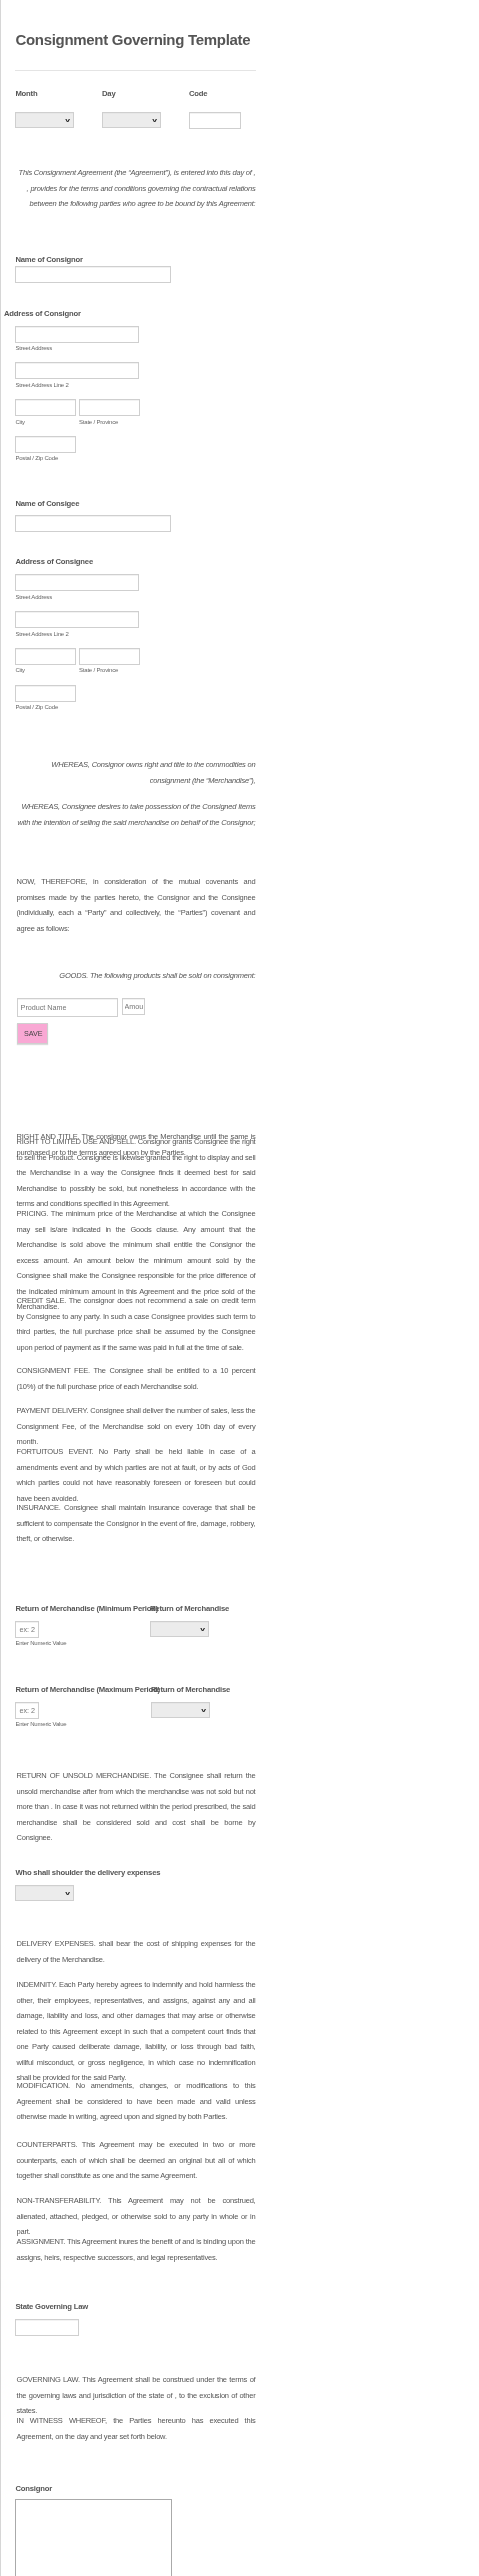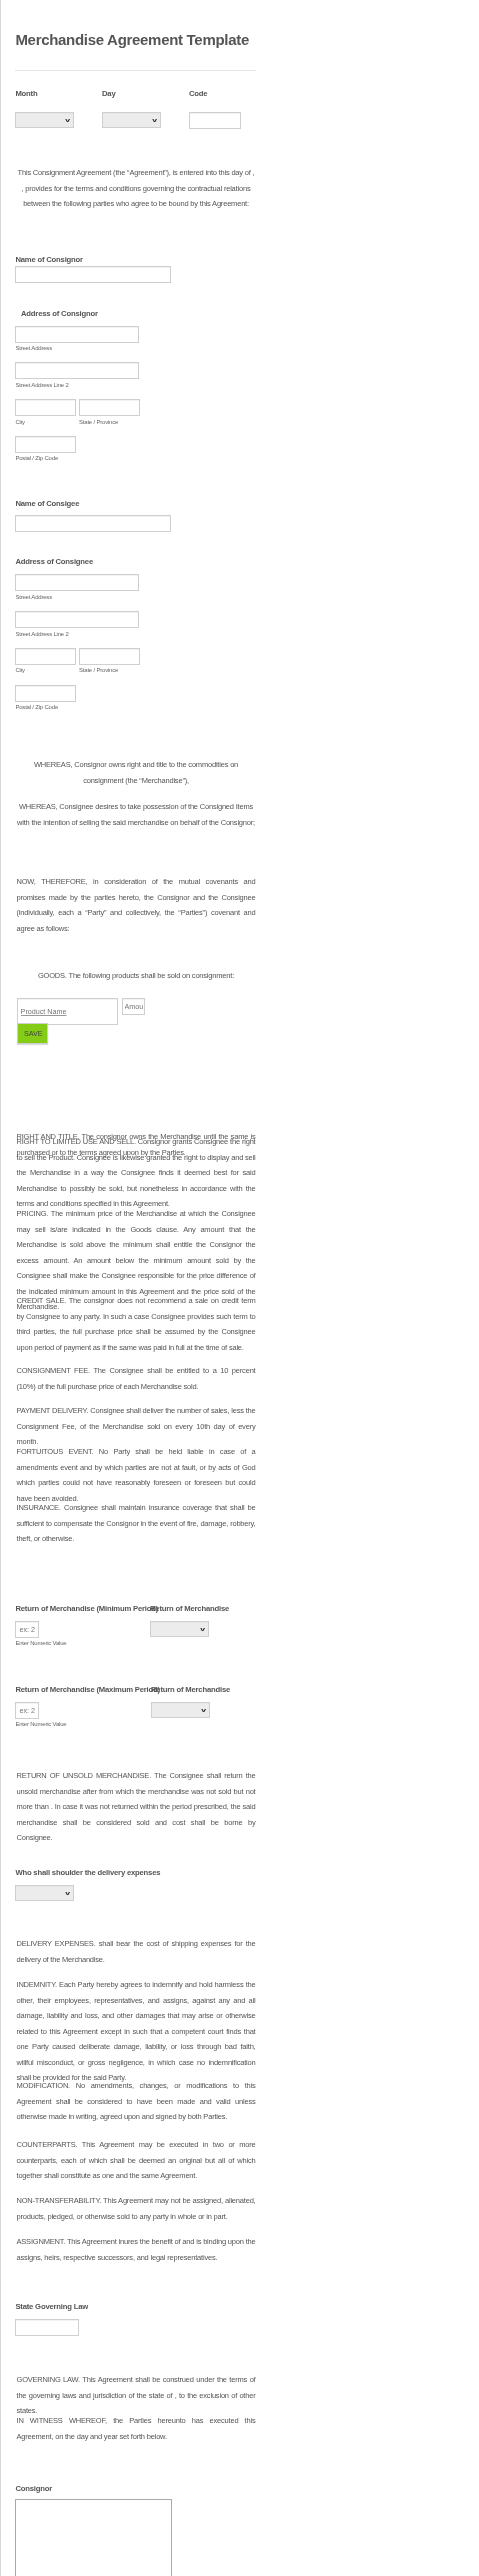--- a/index.html
+++ b/index.html
@@ -35,51 +35,51 @@
   }
   .select .chev {
     position: absolute; right: 3.6px; top: 3.1px; font-size: 6.2px; color: #222; font-weight: bold;
     transform: scaleX(1.4);
   }
   .para {
     position: absolute; left: 15.5px; width: 239px;
     font-size: 7.5px; line-height: 15.5px; color: #555; text-align: justify;
     letter-spacing: -0.2px; margin: 0;
   }
-  .para.left { text-align: center; }
+  .para.left { text-align: right; font-style: italic; }
   .btn {
-    position: absolute; border: 0.5px solid #cfcfcf; background: #84cc16;
+    position: absolute; border: 0.5px solid #cfcfcf; background: #f9a8d4;
     box-shadow: 0 1px 1px #dcdcdc; font-family: "Liberation Sans", sans-serif;
     color: #444; text-align: center; cursor: pointer;
   }
   .sigpad { position: absolute; border: 0.5px solid #aaa; background: #fff; }
 </style>
 </head>
 <body>
 
-<h1 class="title">Merchandise Agreement Template</h1>
+<h1 class="title">Consignment Governing Template</h1>
 <div class="hr" style="top:70px"></div>
 
 <div class="label" style="left:14.4px;top:89px">Month</div>
 <div class="select" style="left:14.4px;top:112px;width:59px">
     <span class="chev">v</span>
   </div>
 <div class="label" style="left:101px;top:89px">Day</div>
 <div class="select" style="left:101px;top:112px;width:59px">
     <span class="chev">v</span>
   </div>
 <div class="label" style="left:188px;top:89px">Code</div>
 <input class="input" style="left: 188px; top: 112px; width: 52px;" value="">
 
 <p class="para left" style="top:165px">This Consignment Agreement (the “Agreement”), is entered into this day of , , provides for the terms and conditions governing the contractual relations between the following parties who agree to be bound by this Agreement:</p>
 
 <div class="label" style="left:14.4px;top:255px">Name of Consignor</div>
 <input class="input" style="left: 14.4px; top: 266px; width: 156px;">
 
-<div class="label" style="left:20px;top:309px">Address of Consignor</div>
+<div class="label" style="left:3px;top:309px">Address of Consignor</div>
 <input class="input" style="left: 14.4px; top: 326px; width: 124px;">
 <div class="sublabel" style="left:14.4px;top:345px">Street Address</div>
 <input class="input" style="left: 14.4px; top: 362px; width: 124px;">
 <div class="sublabel" style="left:14.4px;top:382px">Street Address Line 2</div>
 <input class="input" style="left: 14.4px; top: 399px; width: 61px;">
 <div class="sublabel" style="left:14.4px;top:419px">City</div>
 <input class="input" style="left: 78px; top: 399px; width: 61px;">
 <div class="sublabel" style="left:78px;top:419px">State / Province</div>
 <input class="input" style="left: 14.4px; top: 436px; width: 61px;">
 <div class="sublabel" style="left:14.4px;top:455px">Postal / Zip Code</div>
@@ -98,21 +98,21 @@
 <div class="sublabel" style="left:78px;top:667px">State / Province</div>
 <input class="input" style="left: 14.4px; top: 685px; width: 61px;">
 <div class="sublabel" style="left:14.4px;top:704px">Postal / Zip Code</div>
 
 <p class="para left" style="top:757px">WHEREAS, Consignor owns right and title to the commodities on consignment (the “Merchandise”),</p>
 <p class="para left" style="top:799px">WHEREAS, Consignee desires to take possession of the Consigned Items with the intention of selling the said merchandise on behalf of the Consignor;</p>
 
 <p class="para" style="top:874px">NOW, THEREFORE, in consideration of the mutual covenants and promises made by the parties hereto, the Consignor and the Consignee (individually, each a “Party” and collectively, the “Parties”) covenant and agree as follows:</p>
 <p class="para left" style="top:968px">GOODS. The following products shall be sold on consignment:</p>
 
-<input class="input" style="left: 15.5px; top: 998px; width: 101px; height: 27px; text-decoration: underline;" placeholder="Product Name">
+<input class="input" style="left: 15.5px; top: 998px; width: 101px; height: 19px;" placeholder="Product Name">
 <input class="input" style="left: 121px; top: 998px; width: 23px; height: 17px; padding: 0px 1.5px;" placeholder="Amount">
 <button class="btn" style="left:16px;top:1023px;width:31px;height:20.6px;font-size:7.2px">SAVE</button>
 
 <p class="para" style="top:1129px">RIGHT AND TITLE. The consignor owns the Merchandise until the same is purchased or to the terms agreed upon by the Parties.</p>
 
 <p class="para" style="top:1124px"></p>
 <p class="para" style="top:1134px">RIGHT TO LIMITED USE AND SELL. Consignor grants Consignee the right to sell the Product. Consignee is likewise granted the right to display and sell the Merchandise in a way the Consignee finds it deemed best for said Merchandise to possibly be sold, but nonetheless in accordance with the terms and conditions specified in this Agreement.</p>
 <p class="para" style="top:1206px">PRICING. The minimum price of the Merchandise at which the Consignee may sell is/are indicated in the Goods clause. Any amount that the Merchandise is sold above the minimum shall entitle the Consignor the excess amount. An amount below the minimum amount sold by the Consignee shall make the Consignee responsible for the price difference of the indicated minimum amount in this Agreement and the price sold of the Merchandise.</p>
 <p class="para" style="top:1293px">CREDIT SALE. The consignor does not recommend a sale on credit term by Consignee to any party. In such a case Consignee provides such term to third parties, the full purchase price shall be assumed by the Consignee upon period of payment as if the same was paid in full at the time of sale.</p>
 <p class="para" style="top:1363px">CONSIGNMENT FEE. The Consignee shall be entitled to a 10 percent (10%) of the full purchase price of each Merchandise sold.</p>
@@ -140,21 +140,21 @@
 
 <div class="label" style="left:14.4px;top:1868px">Who shall shoulder the delivery expenses</div>
 <div class="select" style="left:14.4px;top:1885px;width:59px">
     <span class="chev">v</span>
   </div>
 
 <p class="para" style="top:1936px">DELIVERY EXPENSES. shall bear the cost of shipping expenses for the delivery of the Merchandise.</p>
 <p class="para" style="top:1977px">INDEMNITY. Each Party hereby agrees to indemnify and hold harmless the other, their employees, representatives, and assigns, against any and all damage, liability and loss, and other damages that may arise or otherwise related to this Agreement except in such that a competent court finds that one  Party caused deliberate damage, liability, or loss through bad faith, willful misconduct, or gross negligence, in which case no indemnification shall be provided for the said Party.</p>
 <p class="para" style="top:2078px">MODIFICATION. No amendments, changes, or modifications to this Agreement shall be considered to have been made and valid unless otherwise made in writing, agreed upon and signed by both Parties.</p>
 <p class="para" style="top:2137px">COUNTERPARTS. This Agreement may be executed in two or more counterparts, each of which shall be deemed an original but all of which together shall constitute as one and the same Agreement.</p>
-<p class="para" style="top:2193px">NON-TRANSFERABILITY. This Agreement may not be assigned, alienated, products, pledged, or otherwise sold to any party in whole or in part.</p>
+<p class="para" style="top:2193px">NON-TRANSFERABILITY. This Agreement may not be construed, alienated, attached, pledged, or otherwise sold to any party in whole or in part.</p>
 <p class="para" style="top:2234px">ASSIGNMENT. This Agreement inures the benefit of and is binding upon the assigns, heirs, respective successors, and legal representatives.</p>
 
 <div class="label" style="left:14.4px;top:2302px">State Governing Law</div>
 <input class="input" style="left: 14.4px; top: 2319px; width: 64px;">
 
 <p class="para" style="top:2372px">GOVERNING LAW. This Agreement shall be construed under the terms of the governing laws and jurisdiction of the state of , to the exclusion of other states.</p>
 <p class="para" style="top:2413px">IN WITNESS WHEREOF, the Parties hereunto has executed this Agreement, on the day and year set forth below.</p>
 
 <div class="label" style="left:14.4px;top:2484px">Consignor</div>
 <div class="sigpad" style="left:14.4px;top:2499px;width:157px;height:160px">

